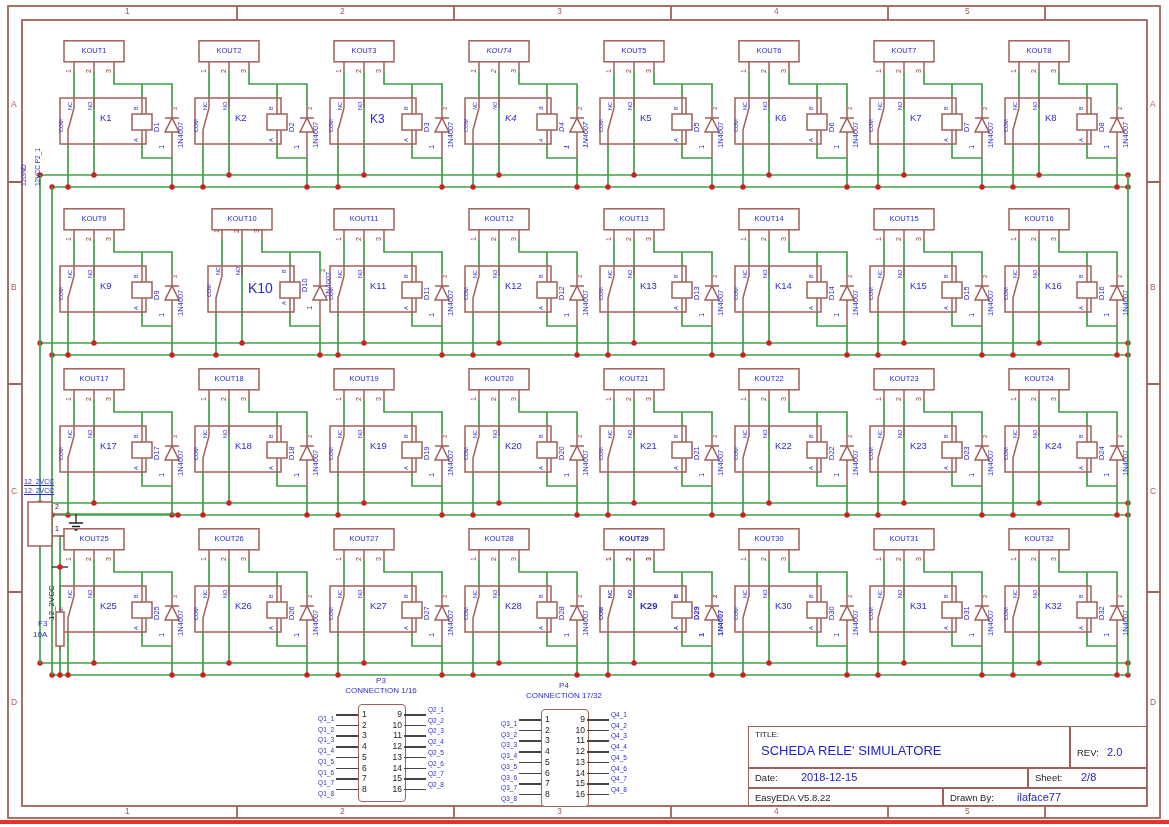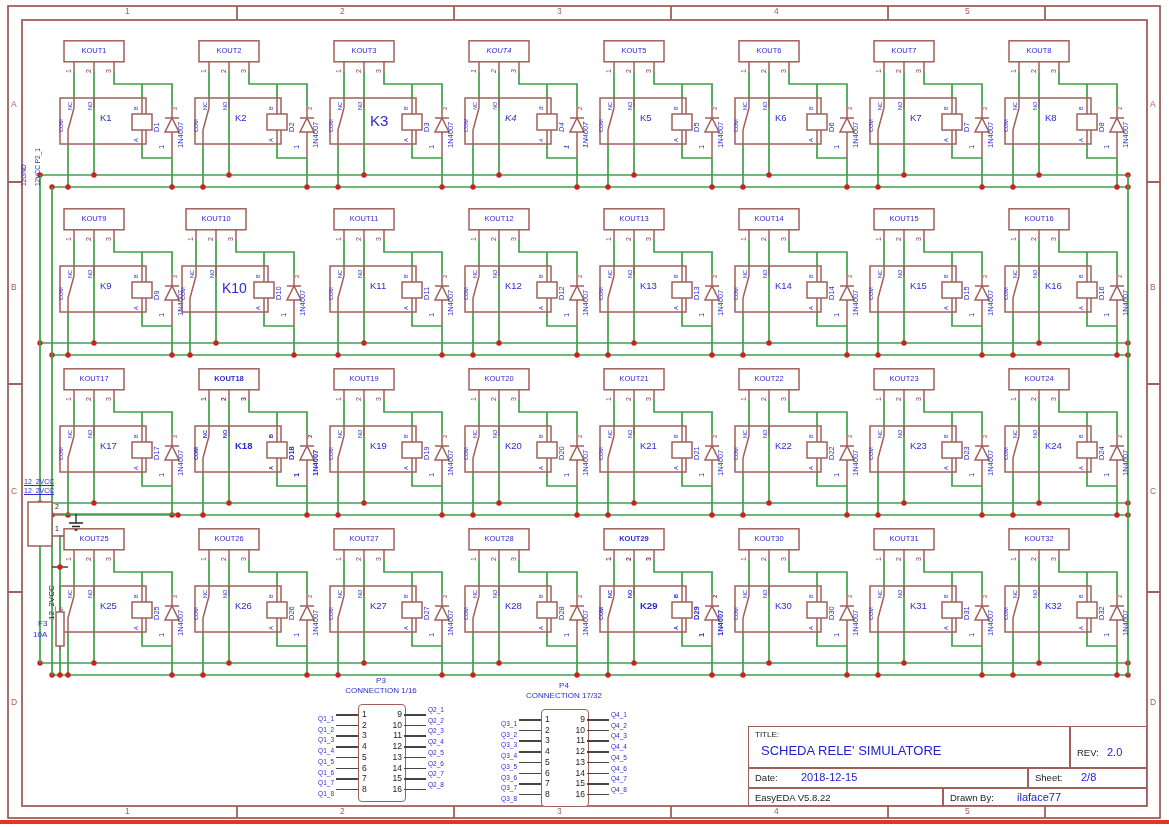--- a/index.html
+++ b/index.html
@@ -174,21 +174,21 @@
         <circle class="dot" cx="10" cy="147" r="2.7"></circle>
         <circle class="dot" cx="114" cy="147" r="2.7"></circle>
       </svg>
       <div class="t kout">KOUT3</div>
       <div class="t vt mar s7" style="left:7px;top:21px;height:12px">1</div>
       <div class="t vt mar s7" style="left:27px;top:21px;height:12px">2</div>
       <div class="t vt mar s7" style="left:47px;top:21px;height:12px">3</div>
       <div class="t vt blue s55" style="left:10px;top:59px;height:11px">NC</div>
       <div class="t vt blue s55" style="left:30px;top:59px;height:11px">NO</div>
       <div class="t vt blue s55" style="left:1px;top:76px;height:16px">COM</div>
-      <div class="t blue" style="left:42px;top:73px;font-size:15px">K3</div>
+      <div class="t blue" style="left:42px;top:73px;font-size:12px">K3</div>
       <div class="t vt blue s55" style="left:76px;top:61px;height:9px">B</div>
       <div class="t vt blue s55" style="left:76px;top:93px;height:9px">A</div>
       <div class="t vt blue s75" style="left:95px;top:70px;height:22px">D3</div>
       <div class="t vt blue s75" style="left:119px;top:64px;height:44px">1N4007</div>
       <div class="t vt mar s6" style="left:114px;top:61px;height:9px">2</div>
       <div class="t vt blue s75" style="left:100px;top:98px;height:11px">1</div>
     </div>
       <div class="cell" style="left: 463px; top: 40px; font-style: italic;">
       <svg class="cw" viewBox="0 0 130 150">
         <path class="w" d="M16,32 V58 M36,32 V135 M56,32 V44 H84 M84,44 H114 V66 M84,44 V58 M84,104 V118 H114 M114,118 V147 M10,104 V147"></path>
@@ -356,21 +356,21 @@
       <div class="t vt blue s55" style="left:30px;top:59px;height:11px">NO</div>
       <div class="t vt blue s55" style="left:1px;top:76px;height:16px">COM</div>
       <div class="t blue" style="left:42px;top:73px;font-size:9.5px">K9</div>
       <div class="t vt blue s55" style="left:76px;top:61px;height:9px">B</div>
       <div class="t vt blue s55" style="left:76px;top:93px;height:9px">A</div>
       <div class="t vt blue s75" style="left:95px;top:70px;height:22px">D9</div>
       <div class="t vt blue s75" style="left:119px;top:64px;height:44px">1N4007</div>
       <div class="t vt mar s6" style="left:114px;top:61px;height:9px">2</div>
       <div class="t vt blue s75" style="left:100px;top:98px;height:11px">1</div>
     </div>
-      <div class="cell" style="left: 180px; top: 208px;">
+      <div class="cell" style="left: 206px; top: 208px; text-align: right;">
       <svg class="cw" viewBox="0 0 130 150">
         <path class="w" d="M16,32 V58 M36,32 V135 M56,32 V44 H84 M84,44 H114 V66 M84,44 V58 M84,104 V118 H114 M114,118 V147 M10,104 V147"></path>
         <rect class="mb" x="6" y="0.8" width="60" height="21"></rect>
         <path class="m" d="M16,22 V32 M36,22 V32 M56,22 V32"></path>
         <rect class="mn" x="2" y="58" width="86" height="46"></rect>
         <path class="m" d="M16,58 V68 M36,58 V68 M10,104 V90 M10,90 L16,68 M84,58 V74 M84,90 V104"></path>
         <rect class="mb" x="74" y="74" width="20" height="16"></rect>
         <path class="m" d="M114,66 V78 M107,78 H121 M114,92 V118"></path>
         <polygon class="mb" points="107,92 121,92 114,78"></polygon>
         <circle class="dot" cx="36" cy="135" r="2.7"></circle>
@@ -588,21 +588,21 @@
       <div class="t vt blue s55" style="left:30px;top:59px;height:11px">NO</div>
       <div class="t vt blue s55" style="left:1px;top:76px;height:16px">COM</div>
       <div class="t blue" style="left:42px;top:73px;font-size:9.5px">K17</div>
       <div class="t vt blue s55" style="left:76px;top:61px;height:9px">B</div>
       <div class="t vt blue s55" style="left:76px;top:93px;height:9px">A</div>
       <div class="t vt blue s75" style="left:95px;top:70px;height:22px">D17</div>
       <div class="t vt blue s75" style="left:119px;top:64px;height:44px">1N4007</div>
       <div class="t vt mar s6" style="left:114px;top:61px;height:9px">2</div>
       <div class="t vt blue s75" style="left:100px;top:98px;height:11px">1</div>
     </div>
-      <div class="cell" style="left: 193px; top: 368px; font-weight: bold;">
+      <div class="cell" style="left: 193px; top: 368px;">
       <svg class="cw" viewBox="0 0 130 150">
         <path class="w" d="M16,32 V58 M36,32 V135 M56,32 V44 H84 M84,44 H114 V66 M84,44 V58 M84,104 V118 H114 M114,118 V147 M10,104 V147"></path>
         <rect class="mb" x="6" y="0.8" width="60" height="21"></rect>
         <path class="m" d="M16,22 V32 M36,22 V32 M56,22 V32"></path>
         <rect class="mn" x="2" y="58" width="86" height="46"></rect>
         <path class="m" d="M16,58 V68 M36,58 V68 M10,104 V90 M10,90 L16,68 M84,58 V74 M84,90 V104"></path>
         <rect class="mb" x="74" y="74" width="20" height="16"></rect>
         <path class="m" d="M114,66 V78 M107,78 H121 M114,92 V118"></path>
         <polygon class="mb" points="107,92 121,92 114,78"></polygon>
         <circle class="dot" cx="36" cy="135" r="2.7"></circle>

